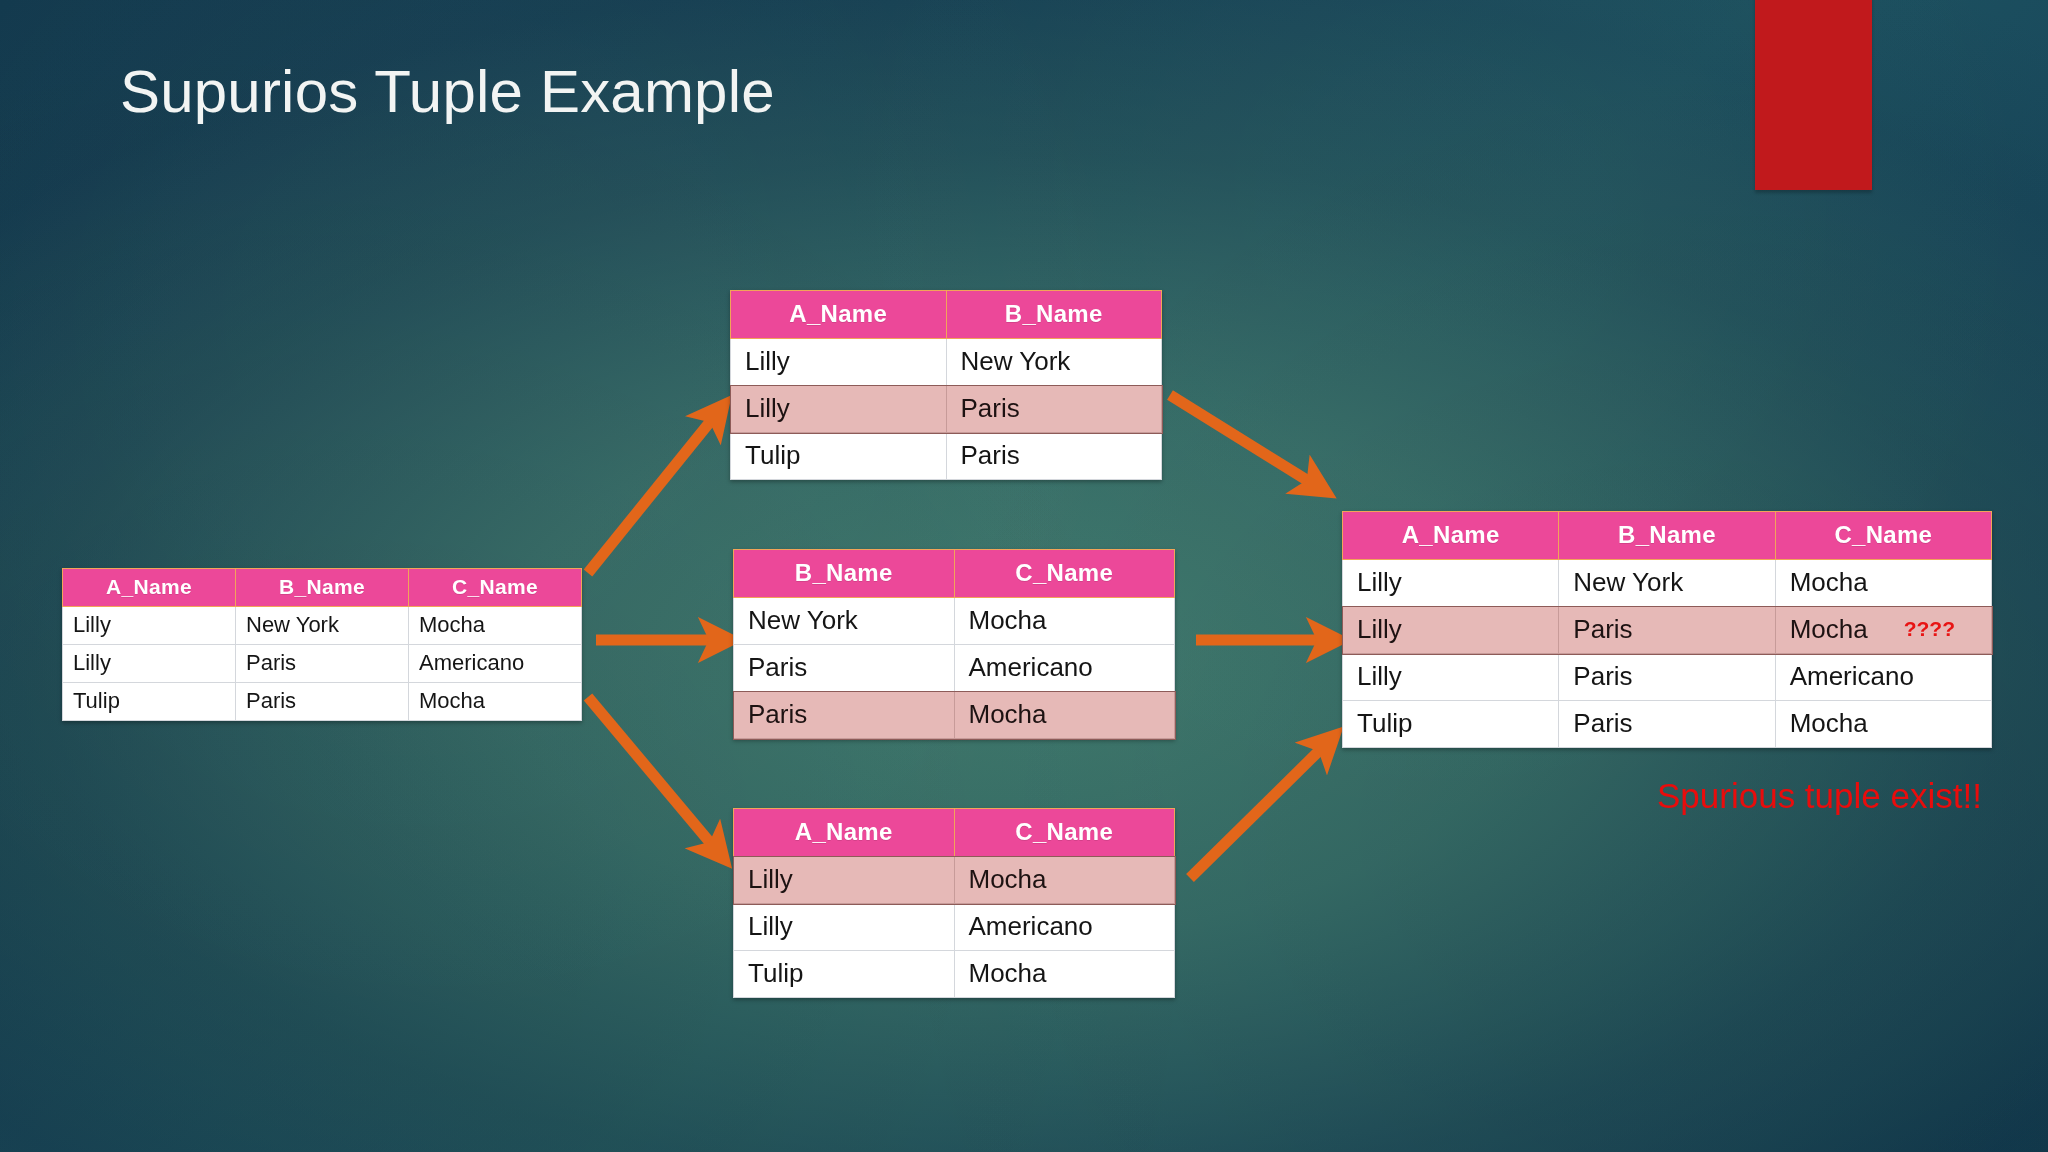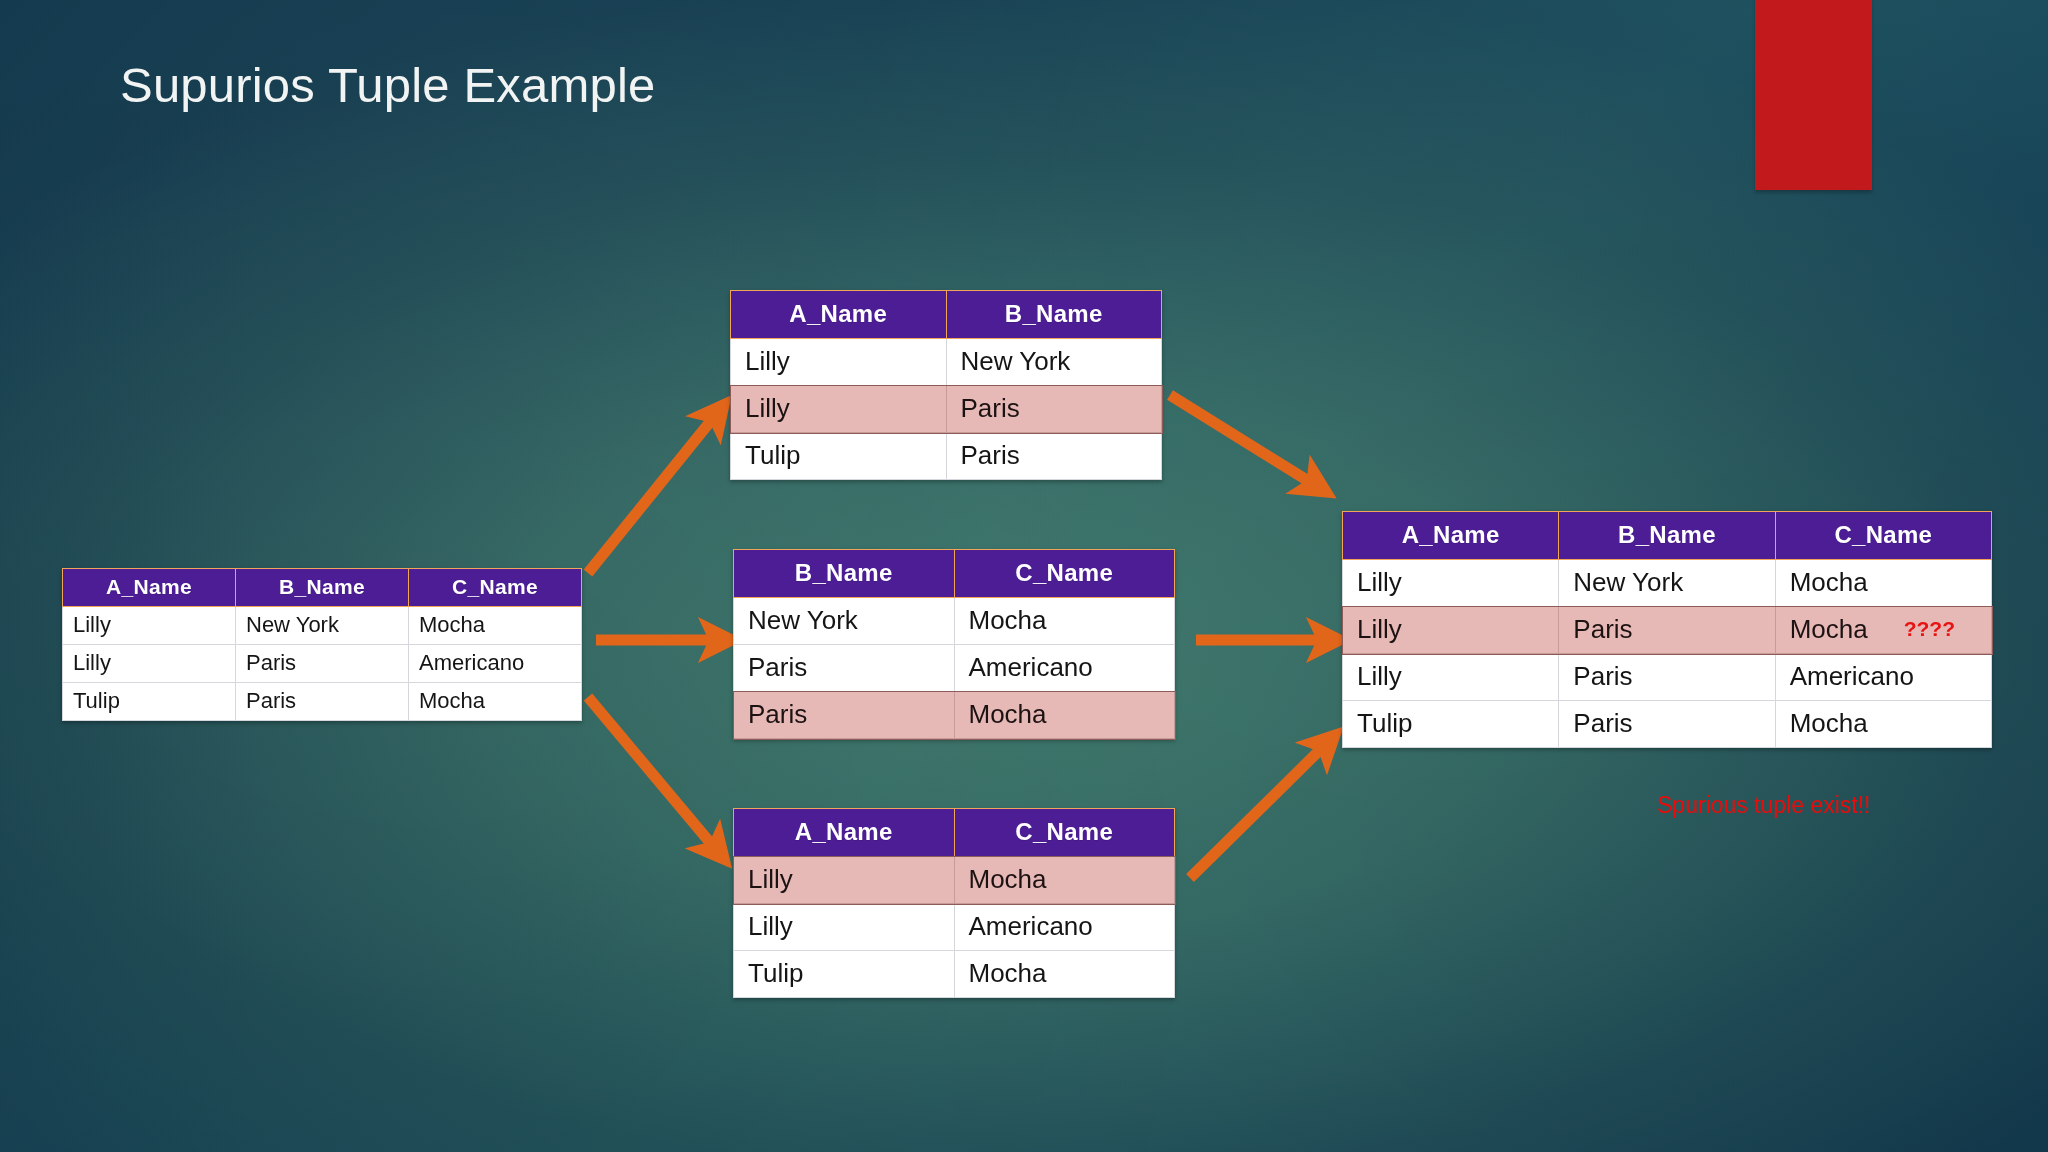--- a/index.html
+++ b/index.html
@@ -32,21 +32,21 @@
       radial-gradient(circle at 22% 30%, rgba(255,255,255,0.018) 0 12%, rgba(0,0,0,0) 40%),
       radial-gradient(circle at 70% 20%, rgba(255,255,255,0.015) 0 10%, rgba(0,0,0,0) 38%),
       radial-gradient(circle at 85% 78%, rgba(0,0,0,0.05) 0 14%, rgba(0,0,0,0) 45%),
       radial-gradient(circle at 12% 85%, rgba(0,0,0,0.06) 0 16%, rgba(0,0,0,0) 48%);
   }
 
   #title {
     position: absolute;
     left: 120px;
     top: 57px;
-    font-size: 49px;
+    font-size: 60px;
     font-weight: 400;
     color: #f2f4f3;
     letter-spacing: 0.2px;
     white-space: nowrap;
   }
 
   #accent-bar {
     position: absolute;
     left: 1755px;
     top: -8px;
@@ -57,21 +57,21 @@
   }
 
   .tbl {
     position: absolute;
     border-collapse: collapse;
     background: #ffffff;
     box-shadow: 0 2px 4px rgba(0,0,0,0.30);
     table-layout: fixed;
   }
   .tbl th {
-    background: #4c1d95;
+    background: #ec4899;
     color: #ffffff;
     font-weight: bold;
     text-align: center;
     border: 1px solid #f2a458;
     letter-spacing: 0.3px;
     text-shadow: 0 1px 0 rgba(0,0,0,0.10);
   }
   .tbl td {
     background: #ffffff;
     color: #151515;
@@ -116,24 +116,23 @@
     font-size: 21px;
     font-weight: bold;
     margin-left: 36px;
     vertical-align: 2px;
   }
 
   #spurious-note {
     position: absolute;
     left: 1657px;
     top: 776px;
-    font-size: 23px;
+    font-size: 35px;
     color: #e90c0c;
     white-space: nowrap;
-    margin-top: 16px;
   }
 
   #arrows {
     position: absolute;
     left: 0; top: 0;
     width: 2048px; height: 1152px;
     pointer-events: none;
   }
 </style>
 </head>

